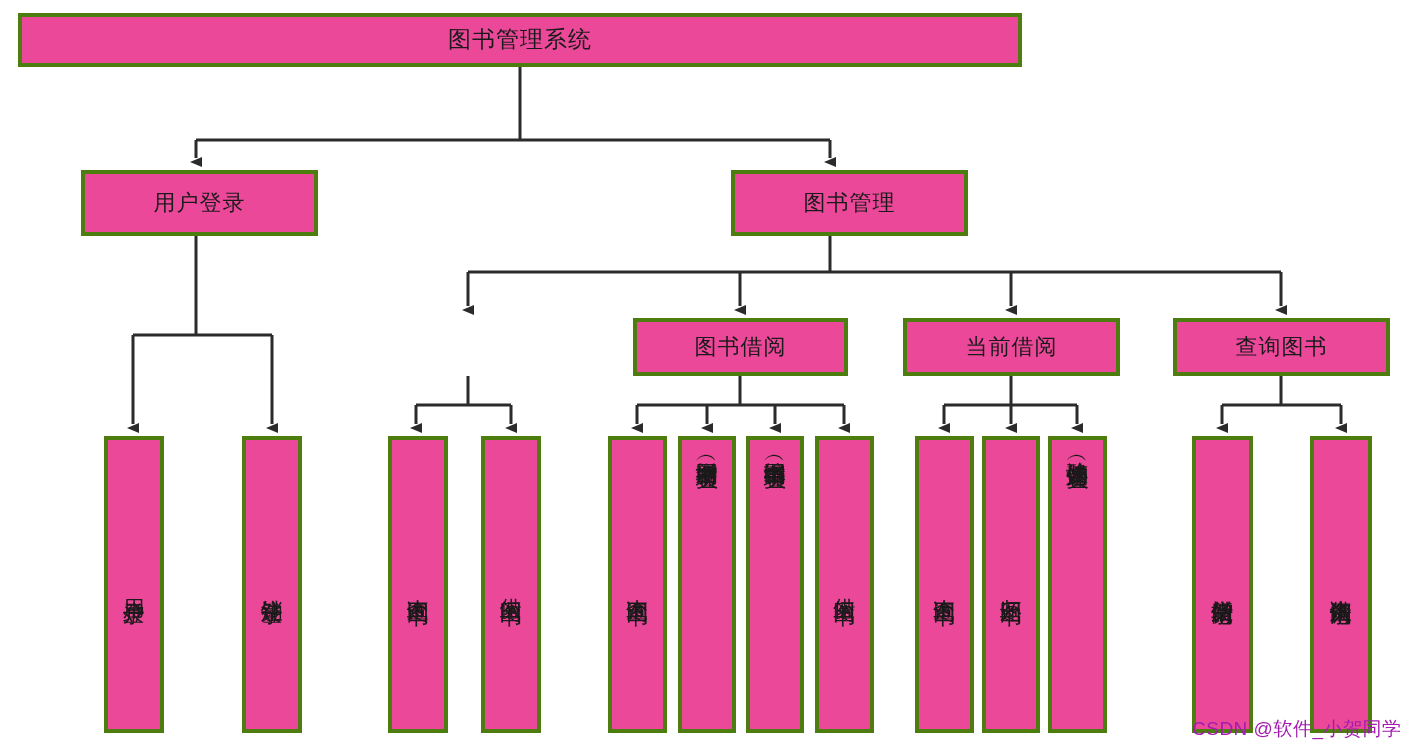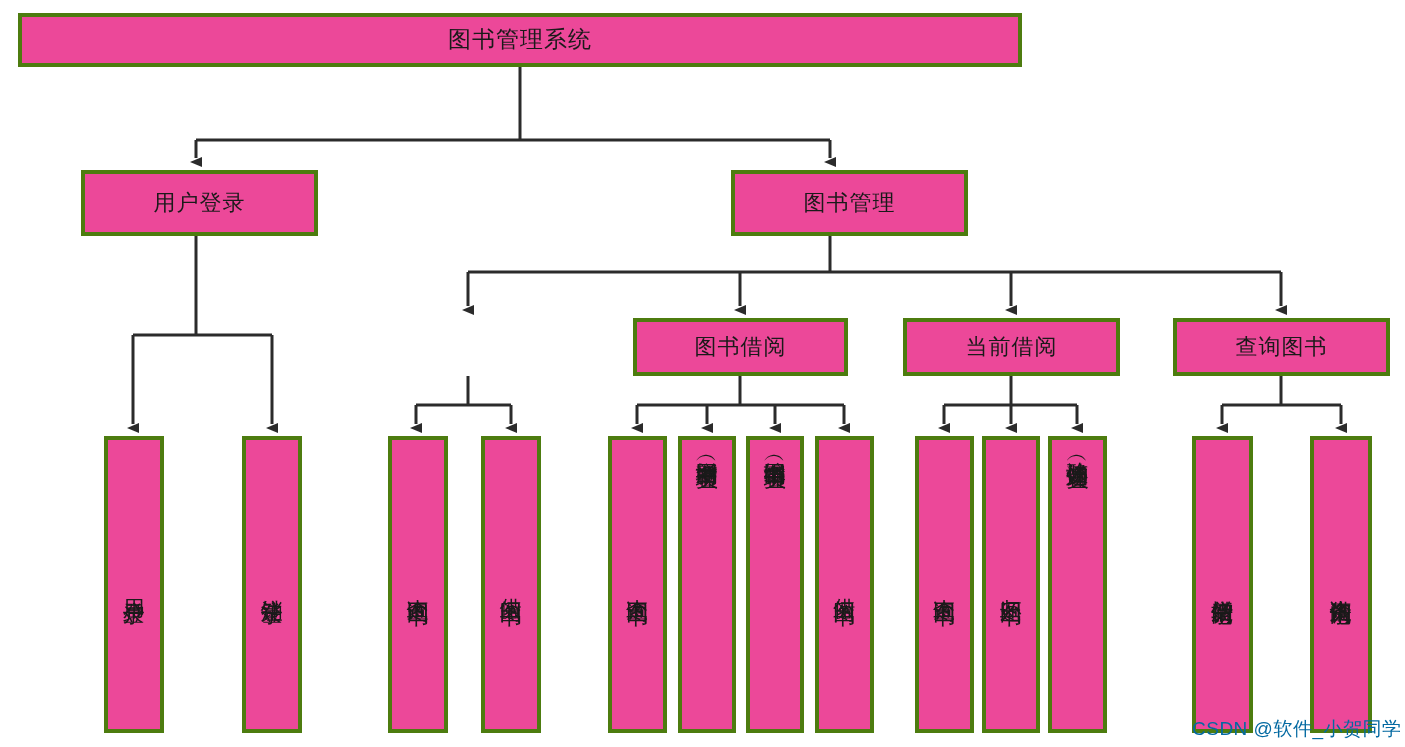--- a/index.html
+++ b/index.html
@@ -62,21 +62,21 @@
   }
   .node.leaf.top-align {
     align-items: flex-start;
   }
   .node.leaf.top-align .vlabel {
     margin-top: 4px;
   }
   .watermark {
     position: absolute;
     font-size: 19px;
-    color: #0369a1;
+    color: #a21caf;
     white-space: nowrap;
     letter-spacing: 0.5px;
   }
 </style>
 </head>
 <body>
 
 <div id="canvas">
 
   <svg class="wires" viewBox="0 0 1405 747">

